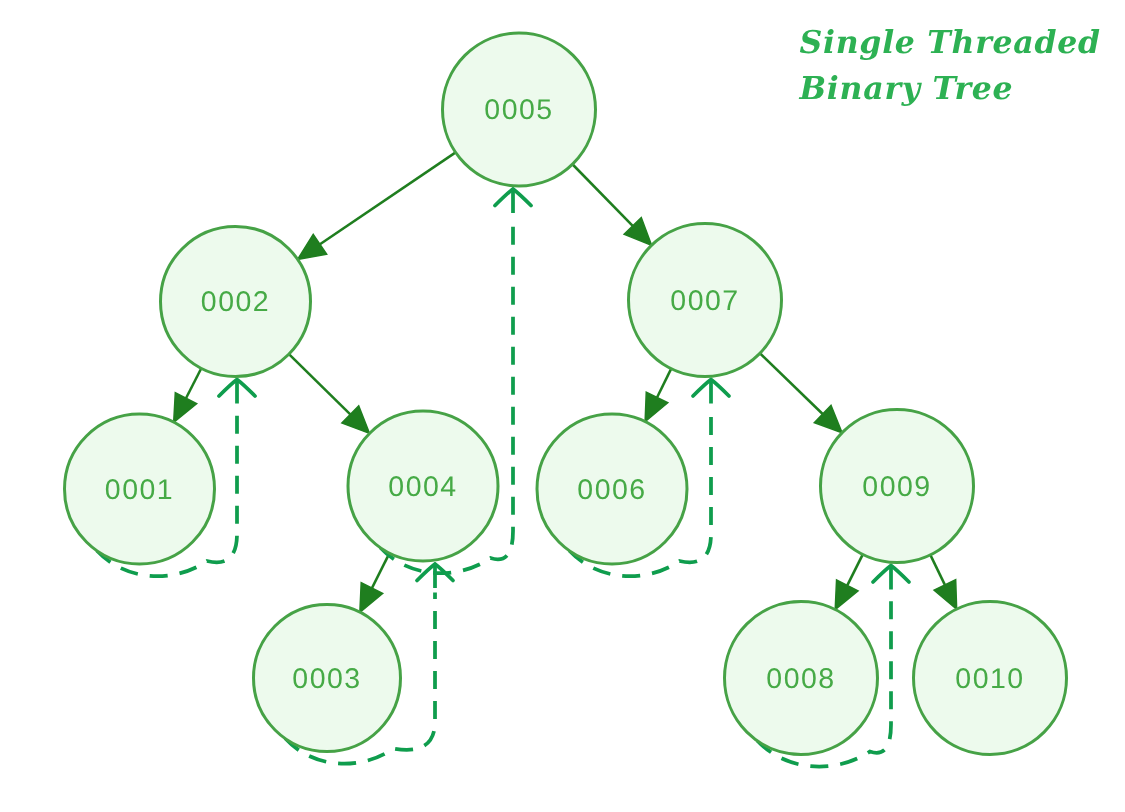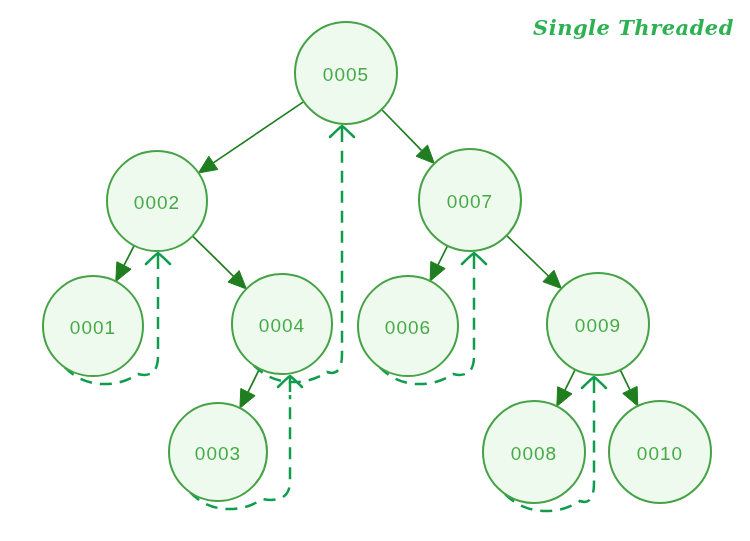--- a/index.html
+++ b/index.html
@@ -72,14 +72,15 @@
       <text x="598" y="325" text-anchor="middle" dominant-baseline="central" fill="#46aa46" font-size="19" letter-spacing="1" font-family="&quot;Liberation Sans&quot;, sans-serif">0009</text>
       <circle cx="218" cy="452" r="49" fill="#edfaed" stroke="#46a246" stroke-width="2"></circle>
       <text x="218" y="453" text-anchor="middle" dominant-baseline="central" fill="#46aa46" font-size="19" letter-spacing="1" font-family="&quot;Liberation Sans&quot;, sans-serif">0003</text>
       <circle cx="534" cy="452" r="51" fill="#edfaed" stroke="#46a246" stroke-width="2"></circle>
       <text x="534" y="453" text-anchor="middle" dominant-baseline="central" fill="#46aa46" font-size="19" letter-spacing="1" font-family="&quot;Liberation Sans&quot;, sans-serif">0008</text>
       <circle cx="660" cy="452" r="51" fill="#edfaed" stroke="#46a246" stroke-width="2"></circle>
       <text x="660" y="453" text-anchor="middle" dominant-baseline="central" fill="#46aa46" font-size="19" letter-spacing="1" font-family="&quot;Liberation Sans&quot;, sans-serif">0010</text>
     </svg>
   <div class="diagram-title" id="title-box" style="color: rgb(45, 177, 83);">
     <span>Single Threaded</span>
+    <span>Binary Tree</span>
   </div>
 </div>
 
 </body></html>

